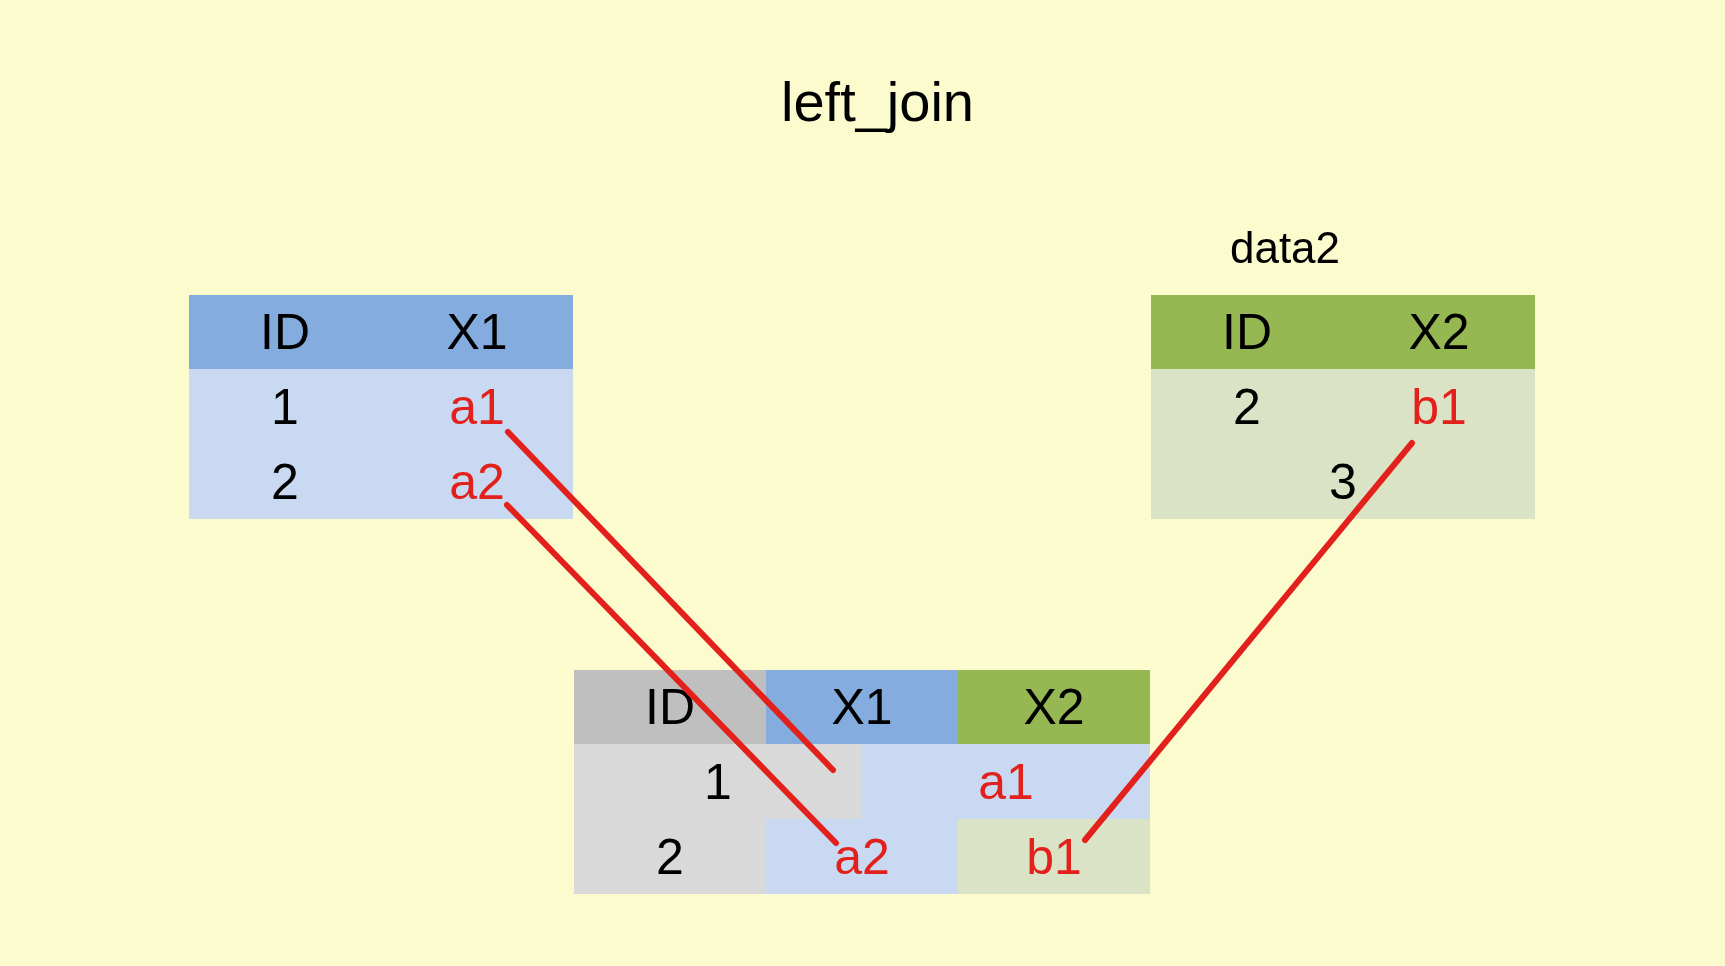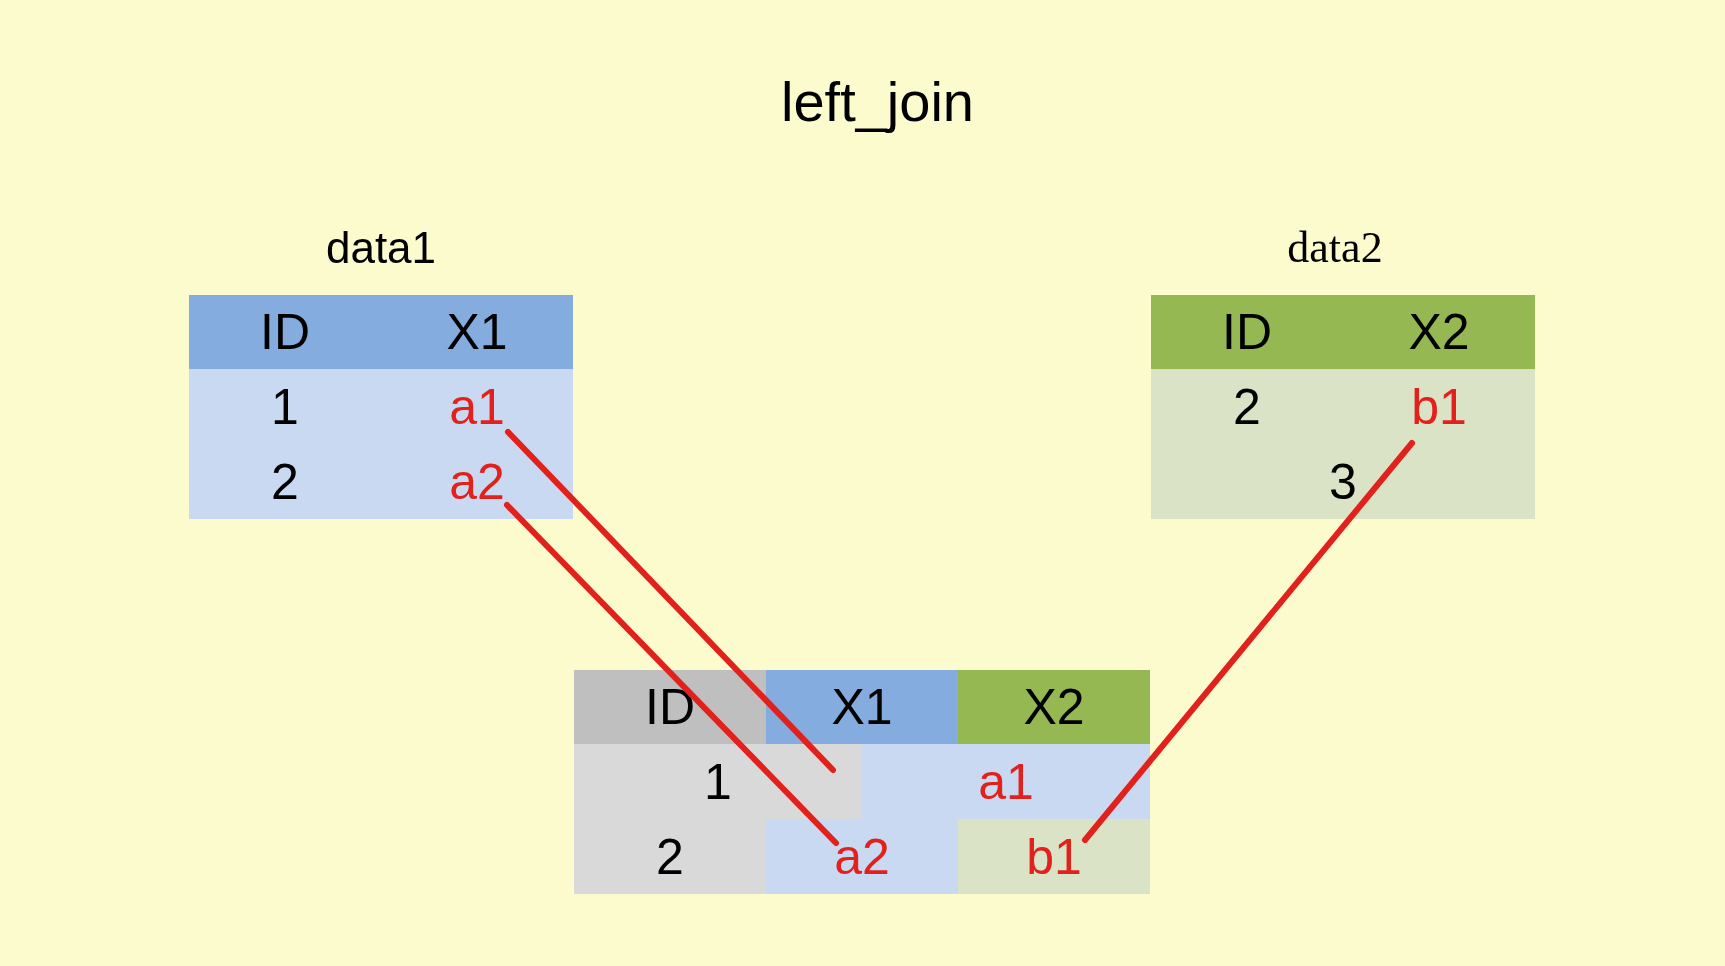--- a/index.html
+++ b/index.html
@@ -40,34 +40,33 @@
   .c-blue-b{background:var(--blue-body);}
   .c-green-h{background:var(--green-header);}
   .c-green-b{background:var(--green-body);}
   .c-gray-h{background:var(--gray-header);}
   .c-gray-b{background:var(--gray-body);}
   
   #t-data1{left:189px;top:295px;width:384px;}
   #t-data2{left:1151px;top:295px;width:384px;}
   #t-result{left:574px;top:670px;width:576px;}
   #l-data1{left:189px;width:384px;}
-  #l-data2{left:1143px;width:384px;font-family:Liberation Serif, serif;}
+  #l-data2{left:1093px;width:384px;}
   .overlay{
     position:absolute;left:0;top:0;width:1725px;height:966px;
     pointer-events:none;
   }
 </style>
 </head>
 <body>
 
 <div class="slide">
 
   <div class="title">left_join</div>
 
-  <div class="tbl-label" id="l-data1">data1</div>
   <div class="tbl-label" id="l-data2">data2</div>
 
   <div class="tbl" id="t-data1">
     <div class="row hrow">
       <div class="cell c-blue-h">ID</div>
       <div class="cell c-blue-h">X1</div>
     </div>
     <div class="row brow">
       <div class="cell c-blue-b">1</div>
       <div class="cell c-blue-b red">a1</div>

